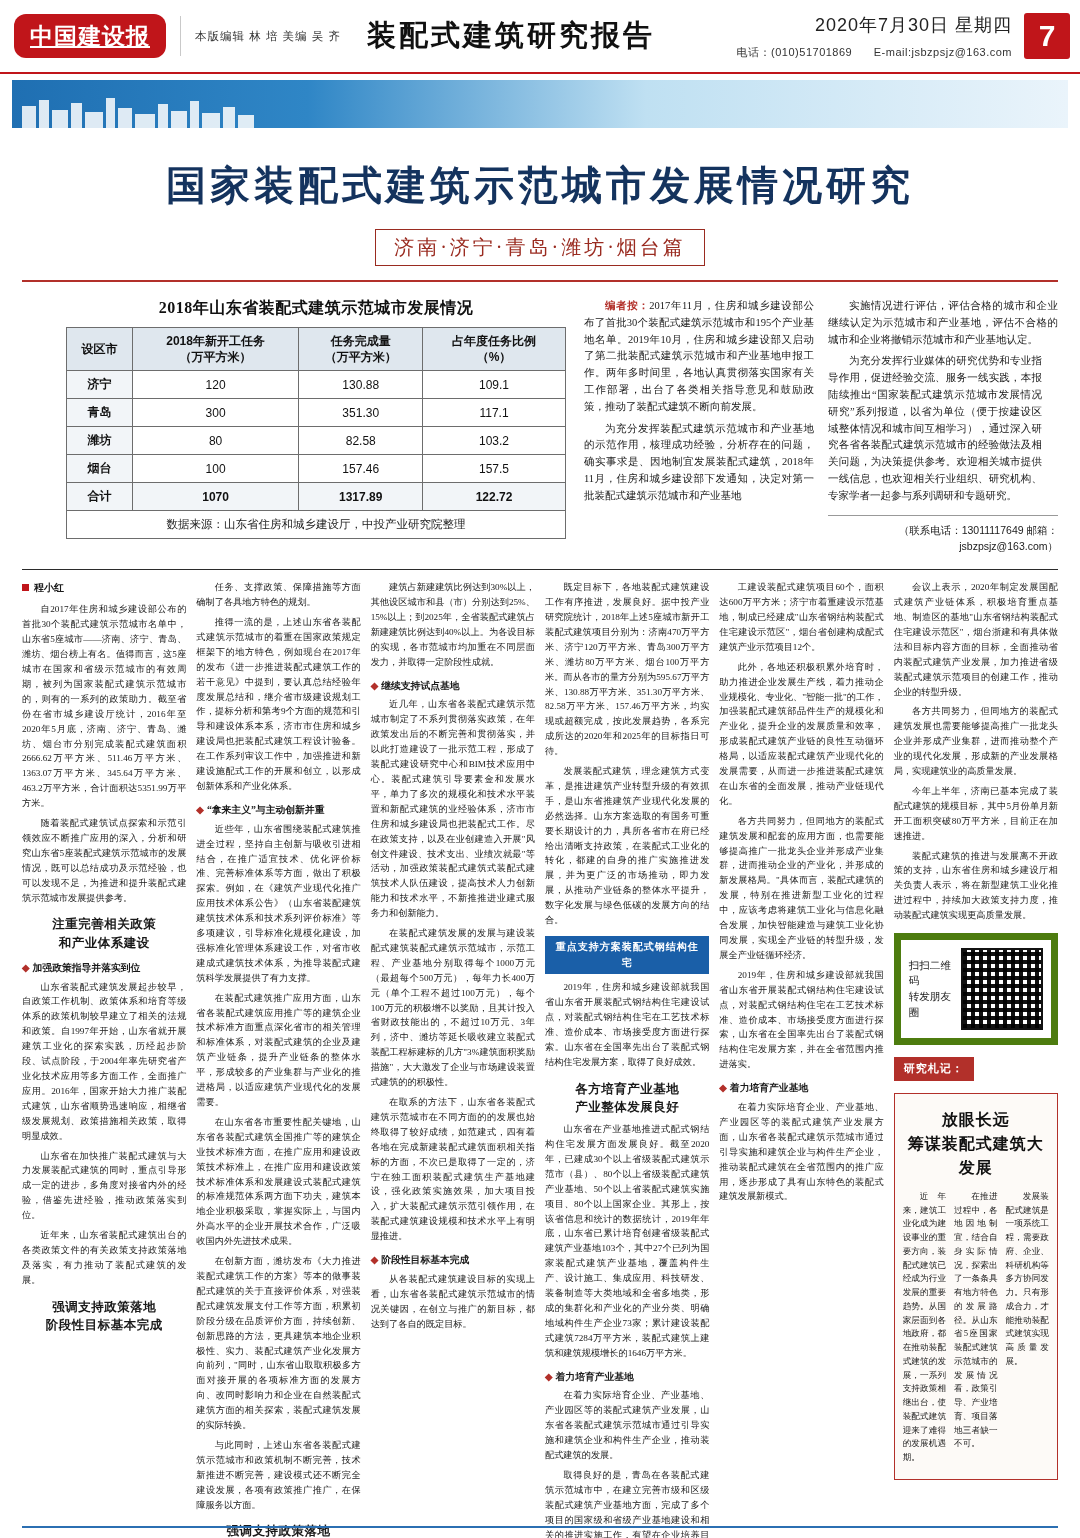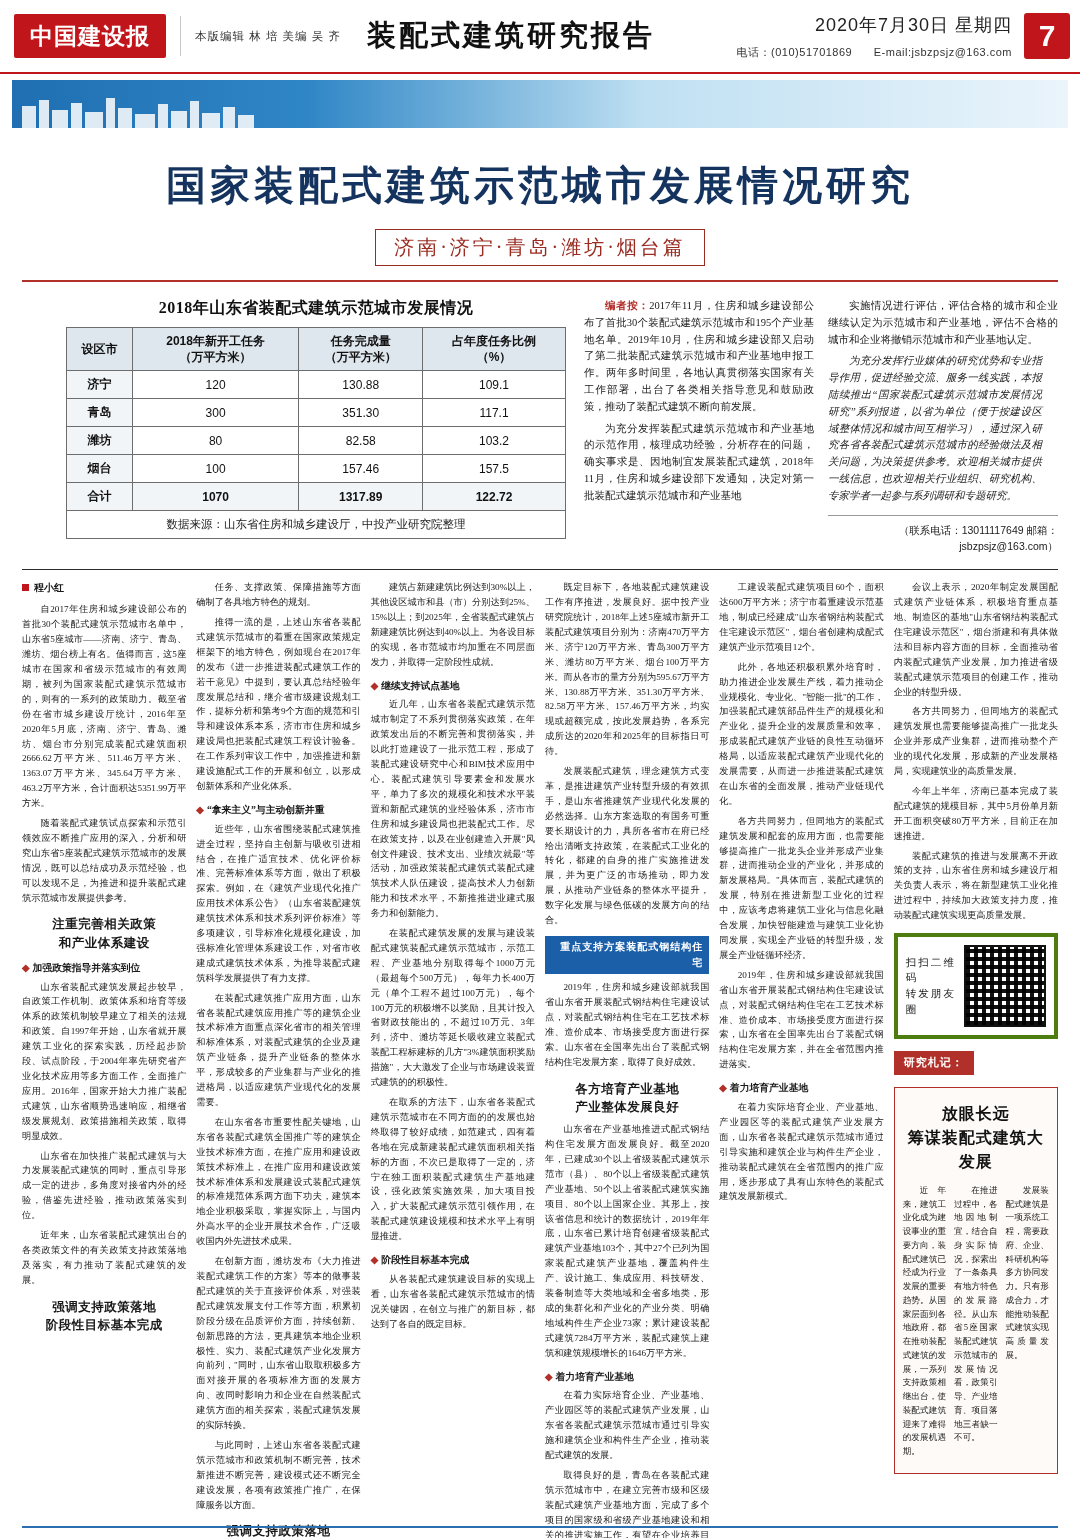--- a/index.html
+++ b/index.html
@@ -15,21 +15,22 @@
 
   
   .masthead{
     position:relative;height:72px;border-bottom:2px solid #c0151a;
     display:flex;align-items:center;
   }
   .logo-box{
     width:152px;height:44px;margin-left:14px;background:#c0151a;color:#fff;
     display:flex;align-items:center;justify-content:center;
     font-family:"DejaVu Sans", sans-serif;font-weight:bold;font-size:23px;letter-spacing:1px;
-    border-radius:2px;
+    border-radius:12px;
+    text-decoration:underline;
   }
   .mast-sep{width:1px;height:40px;background:#c9c9c9;margin:0 14px;}
   .mast-editors{
     font-size:11.5px;color:#333;letter-spacing:1px;white-space:nowrap;
     font-family:"Liberation Sans", sans-serif;
   }
   .mast-title{
     flex:0 0 auto;margin-left:26px;font-size:29px;font-weight:bold;letter-spacing:3px;
     color:#111;
   }
@@ -115,31 +116,31 @@
   .sec-h{
     font-weight:bold;font-size:12.5px;text-align:center;margin:10px 0 6px 0;line-height:1.45;
     letter-spacing:.5px;
   }
   .sub-h{
     font-weight:bold;font-size:9.8px;margin:8px 0 4px 0;text-indent:0;
   }
   .sub-h .dot{color:#b2302a;margin-right:3px;}
   .tag-blue{
     display:block;background:#1a5fa8;color:#fff;font-size:10px;font-weight:bold;
-    padding:3px 6px;margin:8px 0 6px 0;text-align:right;letter-spacing:1px;
+    padding:3px 6px;margin:8px 0 6px 0;text-align:center;letter-spacing:1px;
   }
   .tag-red{
     display:inline-block;background:#b2302a;color:#fff;font-size:11px;font-weight:bold;
     padding:3px 10px;margin:4px 0 6px 0;letter-spacing:1px;
   }
 
   
   .qr-block{
     display:flex;align-items:center;gap:10px;margin:10px 0 8px 0;
-    border:4px solid #4d7c0f;padding:8px;
+    border:7px solid #4d7c0f;padding:8px;
   }
   .qr-txt{font-size:10.5px;line-height:1.5;writing-mode:horizontal-tb;}
   .qr{
     width:78px;height:78px;flex:0 0 78px;
     background:
       repeating-linear-gradient(90deg,#111 0 4px,#fff 4px 8px),
       repeating-linear-gradient(0deg,#111 0 4px,#fff 4px 8px);
     background-blend-mode:multiply;
     border:2px solid #111;
   }
@@ -266,21 +267,21 @@
 
     <div class="edit-col">
       <div class="c" style="flex:1">
         <p style="margin:0 0 5px 0;text-indent:2em;">
           <span class="editor-tag">编者按：</span><span>2017年11月，住房和城乡建设部公布了首批30个装配式建筑示范城市和195个产业基地名单。2019年10月，住房和城乡建设部又启动了第二批装配式建筑示范城市和产业基地申报工作。两年多时间里，各地认真贯彻落实国家有关工作部署，出台了各类相关指导意见和鼓励政策，推动了装配式建筑不断向前发展。</span>
         </p>
         <p style="margin:0 0 5px 0;text-indent:2em;">为充分发挥装配式建筑示范城市和产业基地的示范作用，核理成功经验，分析存在的问题，确实事求是、因地制宜发展装配式建筑，2018年11月，住房和城乡建设部下发通知，决定对第一批装配式建筑示范城市和产业基地</p>
       </div>
       <div class="c" style="flex:1">
         <p style="margin:0 0 5px 0;text-indent:2em;">实施情况进行评估，评估合格的城市和企业继续认定为示范城市和产业基地，评估不合格的城市和企业将撤销示范城市和产业基地认定。</p>
-        <p style="margin:0 16px 5px 0;text-indent:2em;font-style:italic;">为充分发挥行业媒体的研究优势和专业指导作用，促进经验交流、服务一线实践，本报陆续推出“国家装配式建筑示范城市发展情况研究”系列报道，以省为单位（便于按建设区域整体情况和城市间互相学习），通过深入研究各省各装配式建筑示范城市的经验做法及相关问题，为决策提供参考。欢迎相关城市提供一线信息，也欢迎相关行业组织、研究机构、专家学者一起参与系列调研和专题研究。</p>
+        <p style="margin:0 16px 5px 0;text-indent:2em;">为充分发挥行业媒体的研究优势和专业指导作用，促进经验交流、服务一线实践，本报陆续推出“国家装配式建筑示范城市发展情况研究”系列报道，以省为单位（便于按建设区域整体情况和城市间互相学习），通过深入研究各省各装配式建筑示范城市的经验做法及相关问题，为决策提供参考。欢迎相关城市提供一线信息，也欢迎相关行业组织、研究机构、专家学者一起参与系列调研和专题研究。</p>
         <div class="contact-line">（联系电话：13011117649   邮箱：jsbzpsjz@163.com）</div>
       </div>
     </div>
   </div>
 
   <div class="divider"></div>
 
   <div class="cols">
 
     <div class="col">

